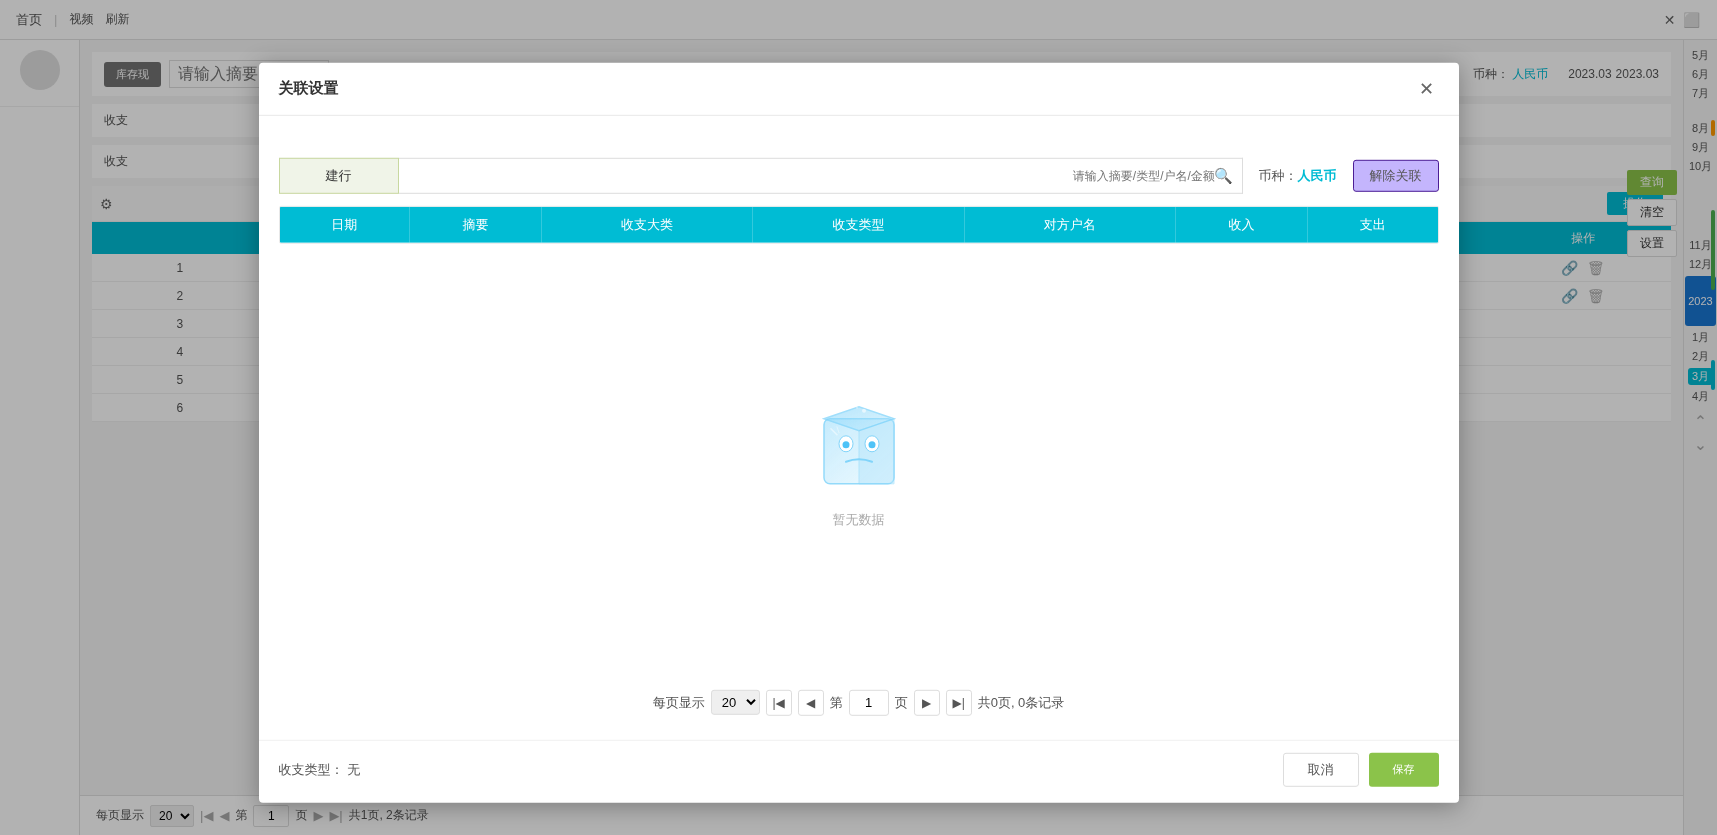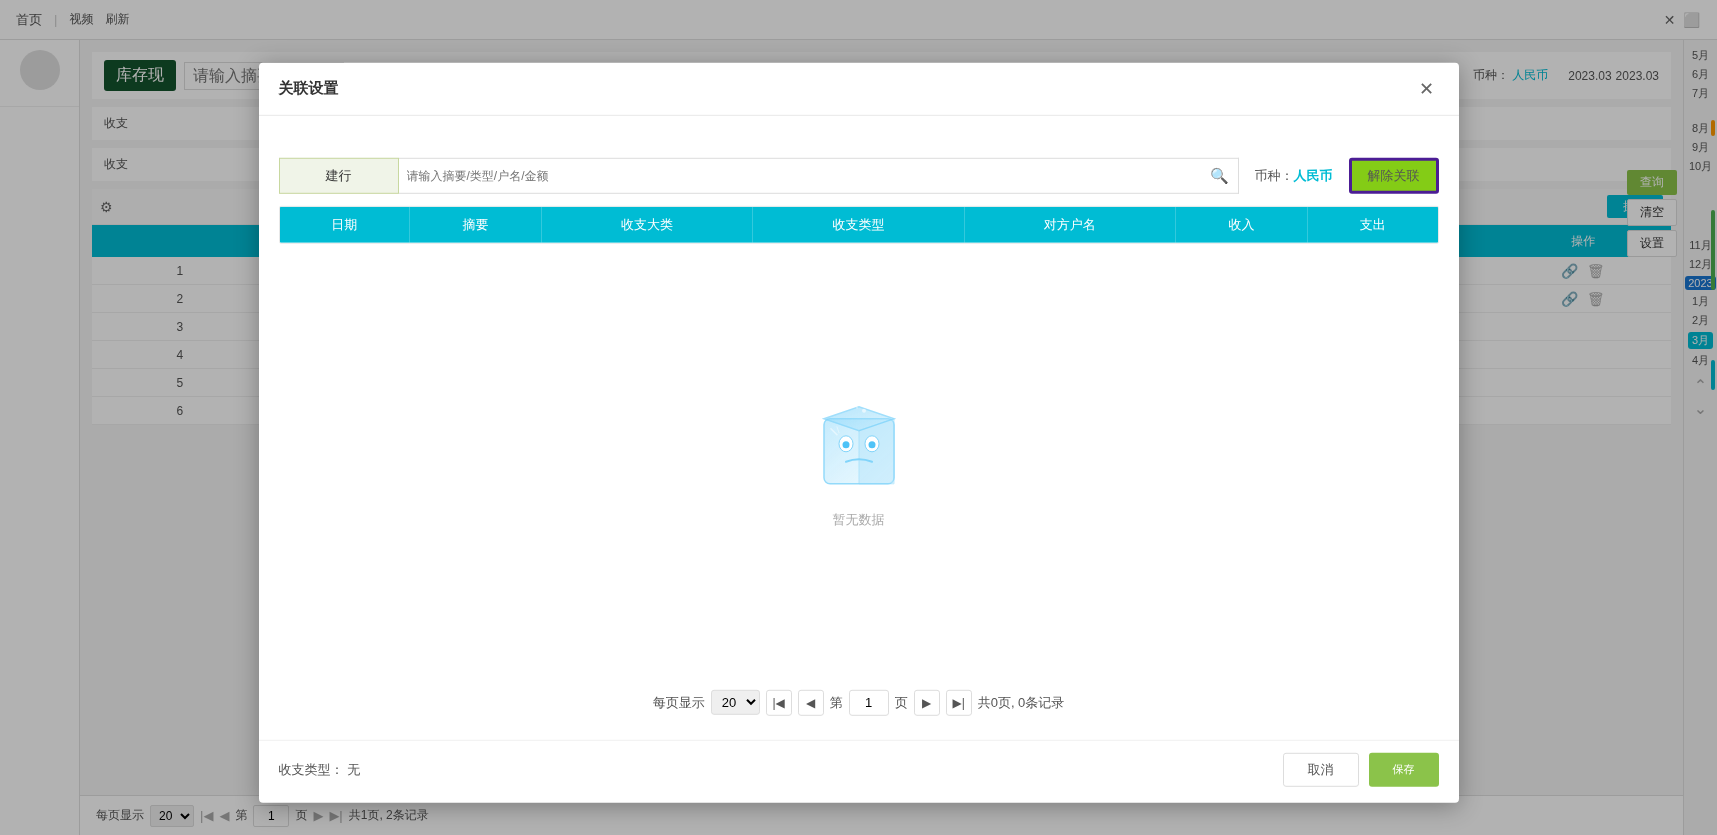--- a/index.html
+++ b/index.html
@@ -50,25 +50,25 @@
     .bg-top-bar {
       background: #fff;
       padding: 8px 12px;
       margin-bottom: 8px;
       display: flex;
       align-items: center;
       gap: 8px;
     }
 
     .bg-tab {
-      background: #14532d;
+      background: #737373;
       color: #fff;
       padding: 5px 12px;
       border-radius: 3px;
-      font-size: 16px;
+      font-size: 11px;
     }
 
     .bg-search-input {
       border: 1px solid #ddd;
       padding: 4px 8px;
       font-size: 12px;
       width: 160px;
       color: #999;
     }
 
@@ -189,31 +189,32 @@
       height: 36px;
       background: #fff;
     }
 
     .search-input {
       border: none;
       outline: none;
       flex: 1;
       font-size: 12px;
       color: #0f766e;
+      text-align: right;
     }
 
     .search-icon {
       color: #00bcd4;
       font-size: 15px;
       cursor: pointer;
     }
 
     .unlink-btn {
-      background: #84cc16;
-      border: 3px solid #4c1d95;
+      background: #c4b5fd;
+      border: 1px solid #4c1d95;
       padding: 6px 16px;
       font-size: 13px;
       color: #555;
       cursor: pointer;
       border-radius: 3px;
       margin-left: 16px;
     }
 
     
     .data-table {
@@ -522,21 +523,21 @@
       <span style="color:#555;">5月</span>
       <span style="color:#555;">6月</span>
       <span style="color:#555;">7月</span>
       <div style="position:absolute;right:2px;top:80px;width:4px;height:16px;background:#ff9800;border-radius:2px;"></div>
       <span style="color:#555;margin-top:16px;">8月</span>
       <span style="color:#555;">9月</span>
       <span style="color:#555;">10月</span>
       <div style="position:absolute;right:2px;top:170px;width:4px;height:80px;background:#4caf50;border-radius:2px;"></div>
       <span style="color:#555;margin-top:60px;">11月</span>
       <span style="color:#555;">12月</span>
-      <span style="background:#1976d2;color:#fff;border-radius:3px;padding:1px 3px;">2023</span>
+      <span style="background:#1976d2;color:#fff;border-radius:3px;padding:19px 3px;">2023</span>
       <span style="color:#555;">1月</span>
       <span style="color:#555;">2月</span>
       <div style="position:absolute;right:2px;top:320px;width:4px;height:30px;background:#00bcd4;border-radius:2px;"></div>
       <span style="background:#00bcd4;color:#fff;border-radius:3px;padding:1px 4px;cursor:pointer;">3月</span>
       <span style="color:#555;">4月</span>
 
       <span style="font-size:16px;color:#aaa;cursor:pointer;margin-top:4px;">⌃</span>
       <span style="font-size:16px;color:#aaa;cursor:pointer;">⌄</span>
     </div>
   </div>

